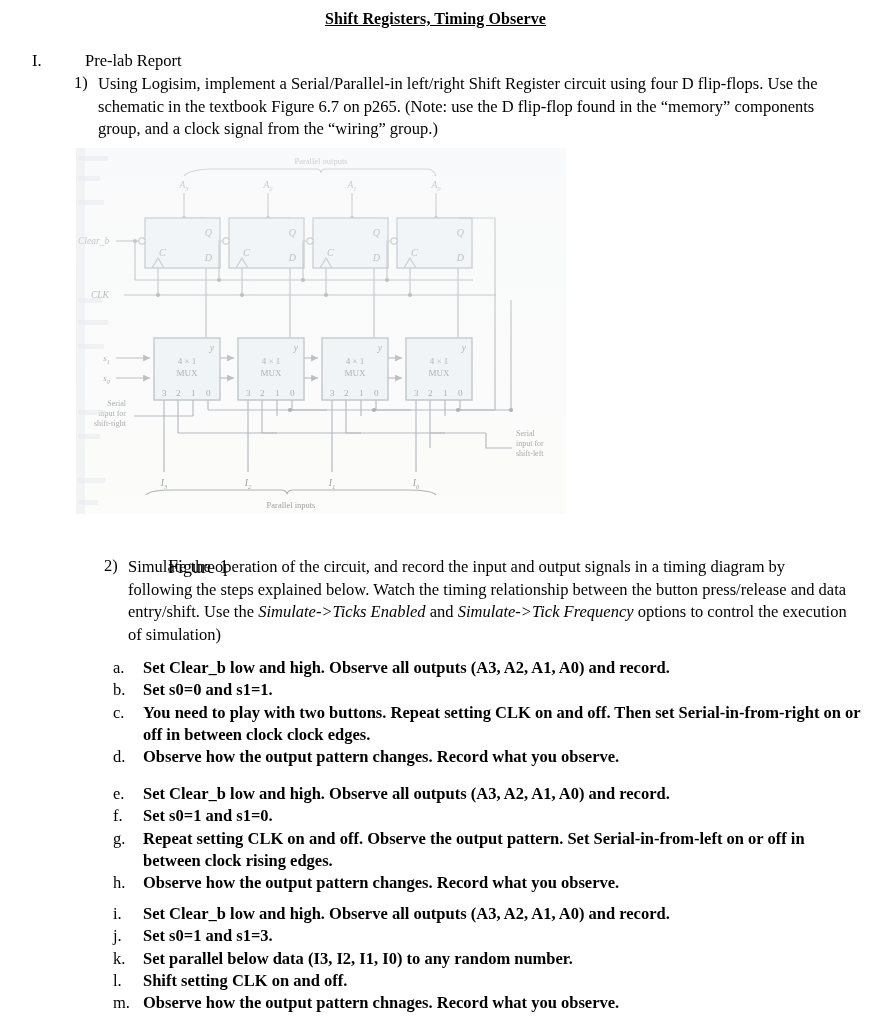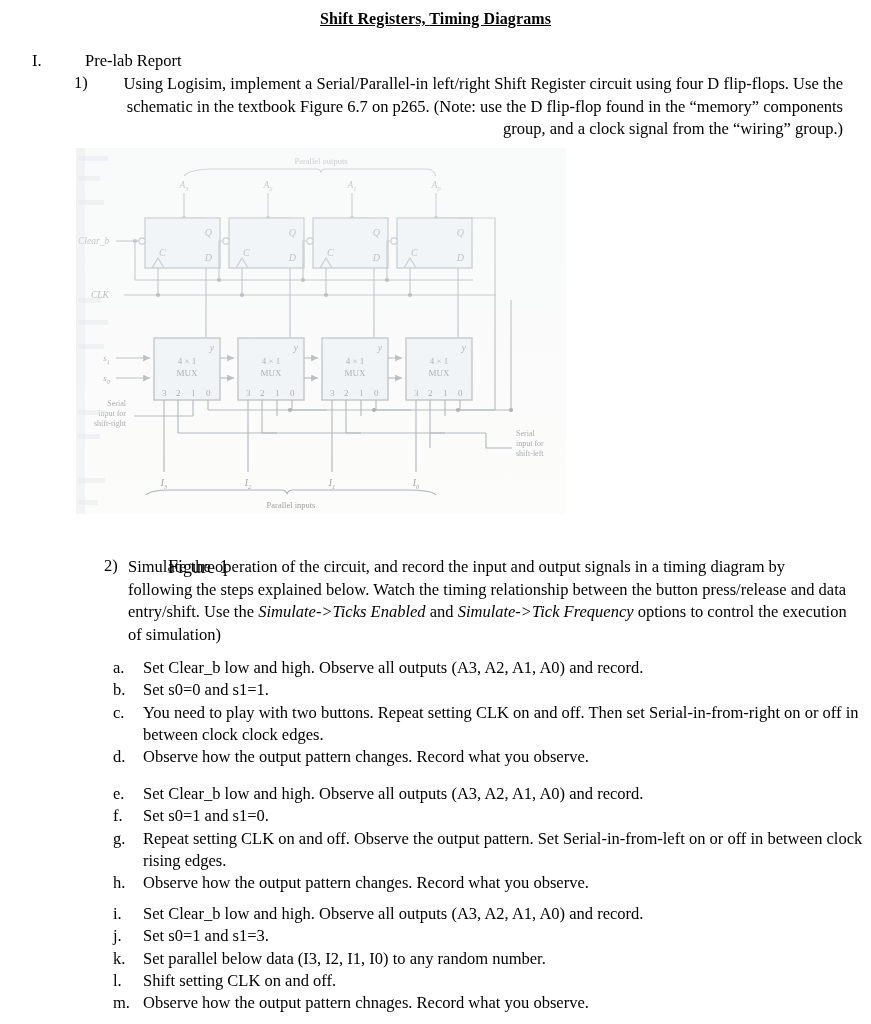--- a/index.html
+++ b/index.html
@@ -24,39 +24,39 @@
   }
 
   
   .sec-roman{position:absolute; left:32px; top:51px; font-size:16.5px;}
   .sec-roman-title{position:absolute; left:85px; top:51px; font-size:16.5px;text-align:right;}
 
   
   .item1-num{position:absolute; left:74px; top:73px; font-size:16.5px;}
   .item1-body{
     position:absolute; left:98px; top:73px; width:745px;
-    font-size:16.5px; line-height:22.5px; text-align:right;
+    font-size:16.5px; line-height:22.5px; text-align:left;
   }
 
   
   .item2-num{position:absolute; left:104px; top:556px; font-size:16.5px;}
   .item2-body{
     position:absolute; left:128px; top:556px; width:724px;
     font-size:16.5px; line-height:22.5px;
   }
   .item2-body i{}
 
   
   .fig-caption{position:absolute; left:168px; top:515px; font-size:18px;margin-top:42px;}
 
   
   .alist{position:absolute; font-size:16.5px; line-height:22.3px;}
   .alist .row{position:relative; padding-left:30px;}
   .alist .lt{position:absolute; left:0; top:0; width:24px;}
-  .alist .tx{display:block;}
+  .alist .tx{display:block;font-weight:bold;}
   #list-a{left:113px; top:657px; width:752px;}
   #list-e{left:113px; top:783px; width:752px;}
   #list-i{left:113px; top:903px; width:752px;}
 
   
   .figure-wrap{
     position:absolute; left:76px; top:148px;
     width:490px; height:366px;
     background:#fbfbfa;
   }
@@ -69,21 +69,21 @@
     pointer-events:none;
   }
   
   .ghost{position:absolute;background:#e7eaed;opacity:.55;border-radius:1px;}
 </style>
 </head>
 <body>
 
 <div class="page">
 
-  <div class="doc-title">Shift Registers, Timing Diagrams</div>
+  <div class="doc-title">Shift Registers, Timing Observe</div>
 
   <div class="sec-roman">I.</div>
   <div class="sec-roman-title">Pre-lab Report</div>
 
   <div class="item1-num">1)</div>
   <div class="item1-body">Using Logisim, implement a Serial/Parallel-in left/right Shift Register circuit using four D flip-flops. Use the schematic in the textbook Figure 6.7 on p265. (Note: use the D flip-flop found in the “memory” components group, and a clock signal from the “wiring” group.)</div>
 
   <div class="figure-wrap">
     <div class="scan-noise"></div>
 

